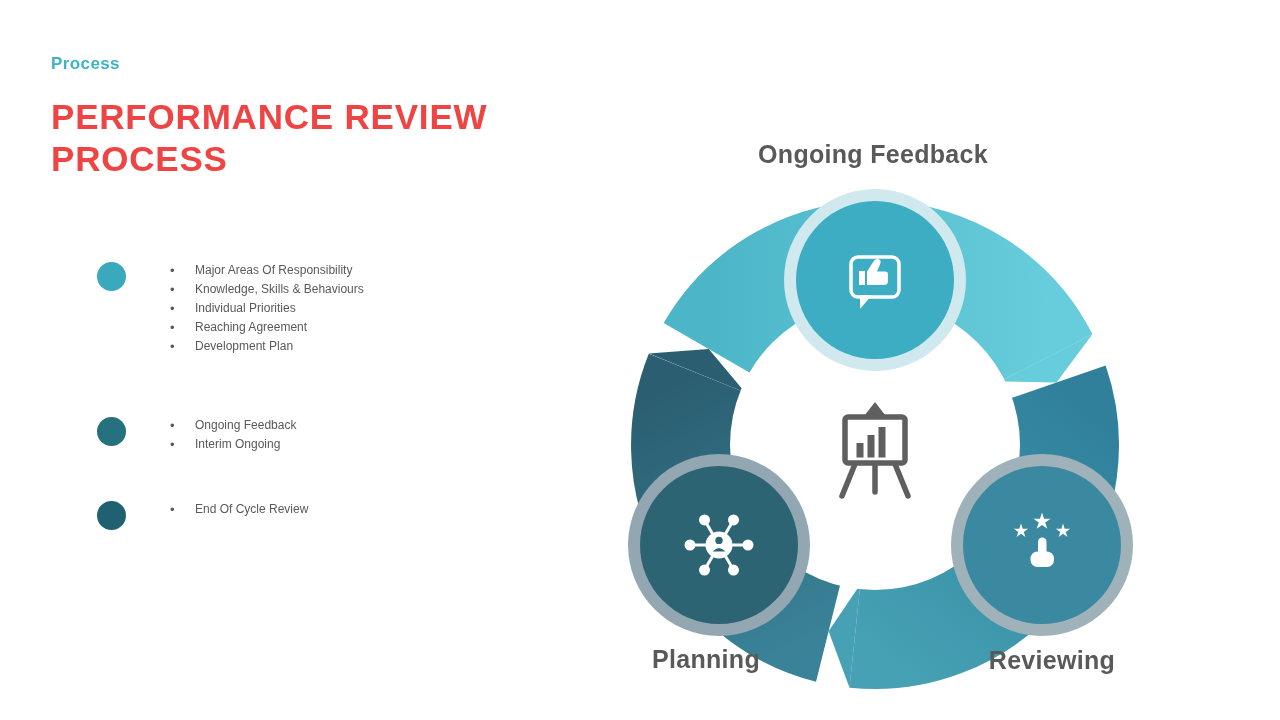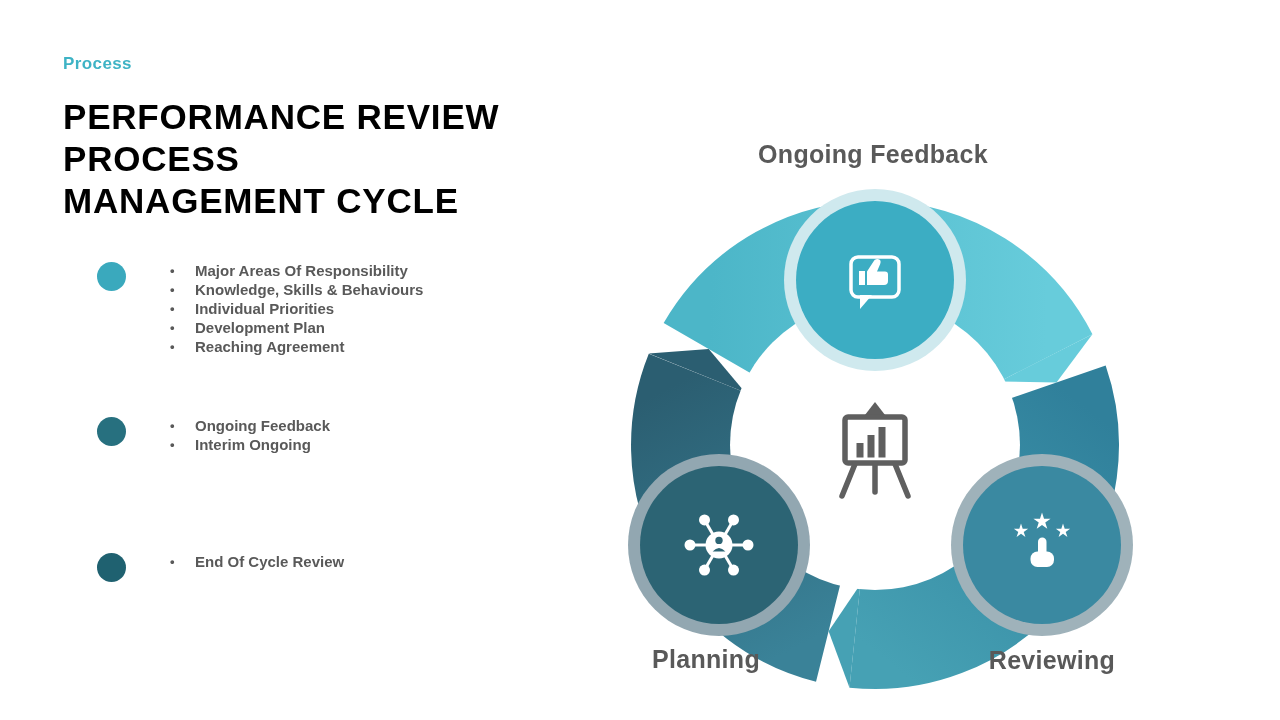--- a/index.html
+++ b/index.html
@@ -1,31 +1,31 @@
 <!DOCTYPE html>
 <html><head>
 <meta charset="utf-8">
 <style>
   * { margin:0; padding:0; box-sizing:border-box; }
   html,body { background:#ffffff; }
   body { font-family:"Liberation Sans", sans-serif; }
   .slide { position:relative; width:1280px; height:720px; background:#ffffff; overflow:hidden; }
   .diagram { position:absolute; left:0; top:0; width:1280px; height:720px; }
 
-  .left-col { position:absolute; left:51px; top:54px; width:600px;margin-left:12px; }
+  .left-col { position:absolute; left:51px; top:54px; width:600px; }
   .eyebrow { color:#3eb3c5; font-size:17px; font-weight:bold; letter-spacing:0.4px; }
-  .title { margin-top:22px; color:#000000; font-size:35px; line-height:42px; font-weight:bold; letter-spacing:0.8px; }
+  .title { margin-top:22px; color:#ef4444; font-size:35px; line-height:42px; font-weight:bold; letter-spacing:0.8px; }
 
   .legend { position:absolute; left:97px; top:261px; width:360px; }
   .legend-group { display:flex; align-items:flex-start; }
   .legend-group + .legend-group { margin-top:60px; }
-  .legend-group:nth-child(3) { margin-top:98px; }
+  .legend-group:nth-child(3) { margin-top:46px; }
   .legend-dot { flex:none; width:29px; height:29px; border-radius:50%; margin-right:42px; margin-top:1px; }
   .legend-list { list-style:none; width:280px; }
-  .legend-item { position:relative; padding-left:27px; color:#595959; font-size:15px; line-height:19px; white-space:pre-line;font-weight:bold; }
+  .legend-item { position:relative; padding-left:27px; color:#595959; font-size:12px; line-height:19px; white-space:pre-line; }
   .legend-item::before { content:"\2022"; position:absolute; left:2px; top:0; color:#595959; font-size:13px; }
 
   .node-label { font-family:"Liberation Sans", sans-serif; font-weight:bold; font-size:25px; letter-spacing:0.3px; }
 </style>
 </head>
 <body>
 
 <div class="slide">
 
   <svg class="diagram" viewBox="0 0 1280 720">
@@ -115,32 +115,32 @@
       </g>
     </g>
 
     <text class="node-label" x="873" y="163" text-anchor="middle" fill="#595959">Ongoing Feedback</text>
     <text class="node-label" x="706" y="668" text-anchor="middle" fill="#595959">Planning</text>
     <text class="node-label" x="1052" y="669" text-anchor="middle" fill="#595959">Reviewing</text>
   </svg>
 
   <div class="left-col">
     <div class="eyebrow">Process</div>
-    <h1 class="title"><span>PERFORMANCE REVIEW PROCESS</span><br><span>MANAGEMENT CYCLE</span></h1>
+    <h1 class="title"><span>PERFORMANCE REVIEW PROCESS</span><br></h1>
   </div>
 
   <div class="legend">
       <div class="legend-group">
         <span class="legend-dot" style="background: rgb(58, 169, 189);"></span>
         <ul class="legend-list">
           <li class="legend-item">Major Areas Of Responsibility</li>
           <li class="legend-item">Knowledge, Skills &amp; Behaviours</li>
           <li class="legend-item">Individual Priorities</li>
+          <li class="legend-item">Reaching Agreement</li>
           <li class="legend-item">Development Plan</li>
-          <li class="legend-item">Reaching Agreement</li>
         </ul>
       </div>
       <div class="legend-group">
         <span class="legend-dot" style="background: rgb(39, 112, 127);"></span>
         <ul class="legend-list">
           <li class="legend-item">Ongoing Feedback</li>
           <li class="legend-item">Interim Ongoing</li>
         </ul>
       </div>
       <div class="legend-group">

